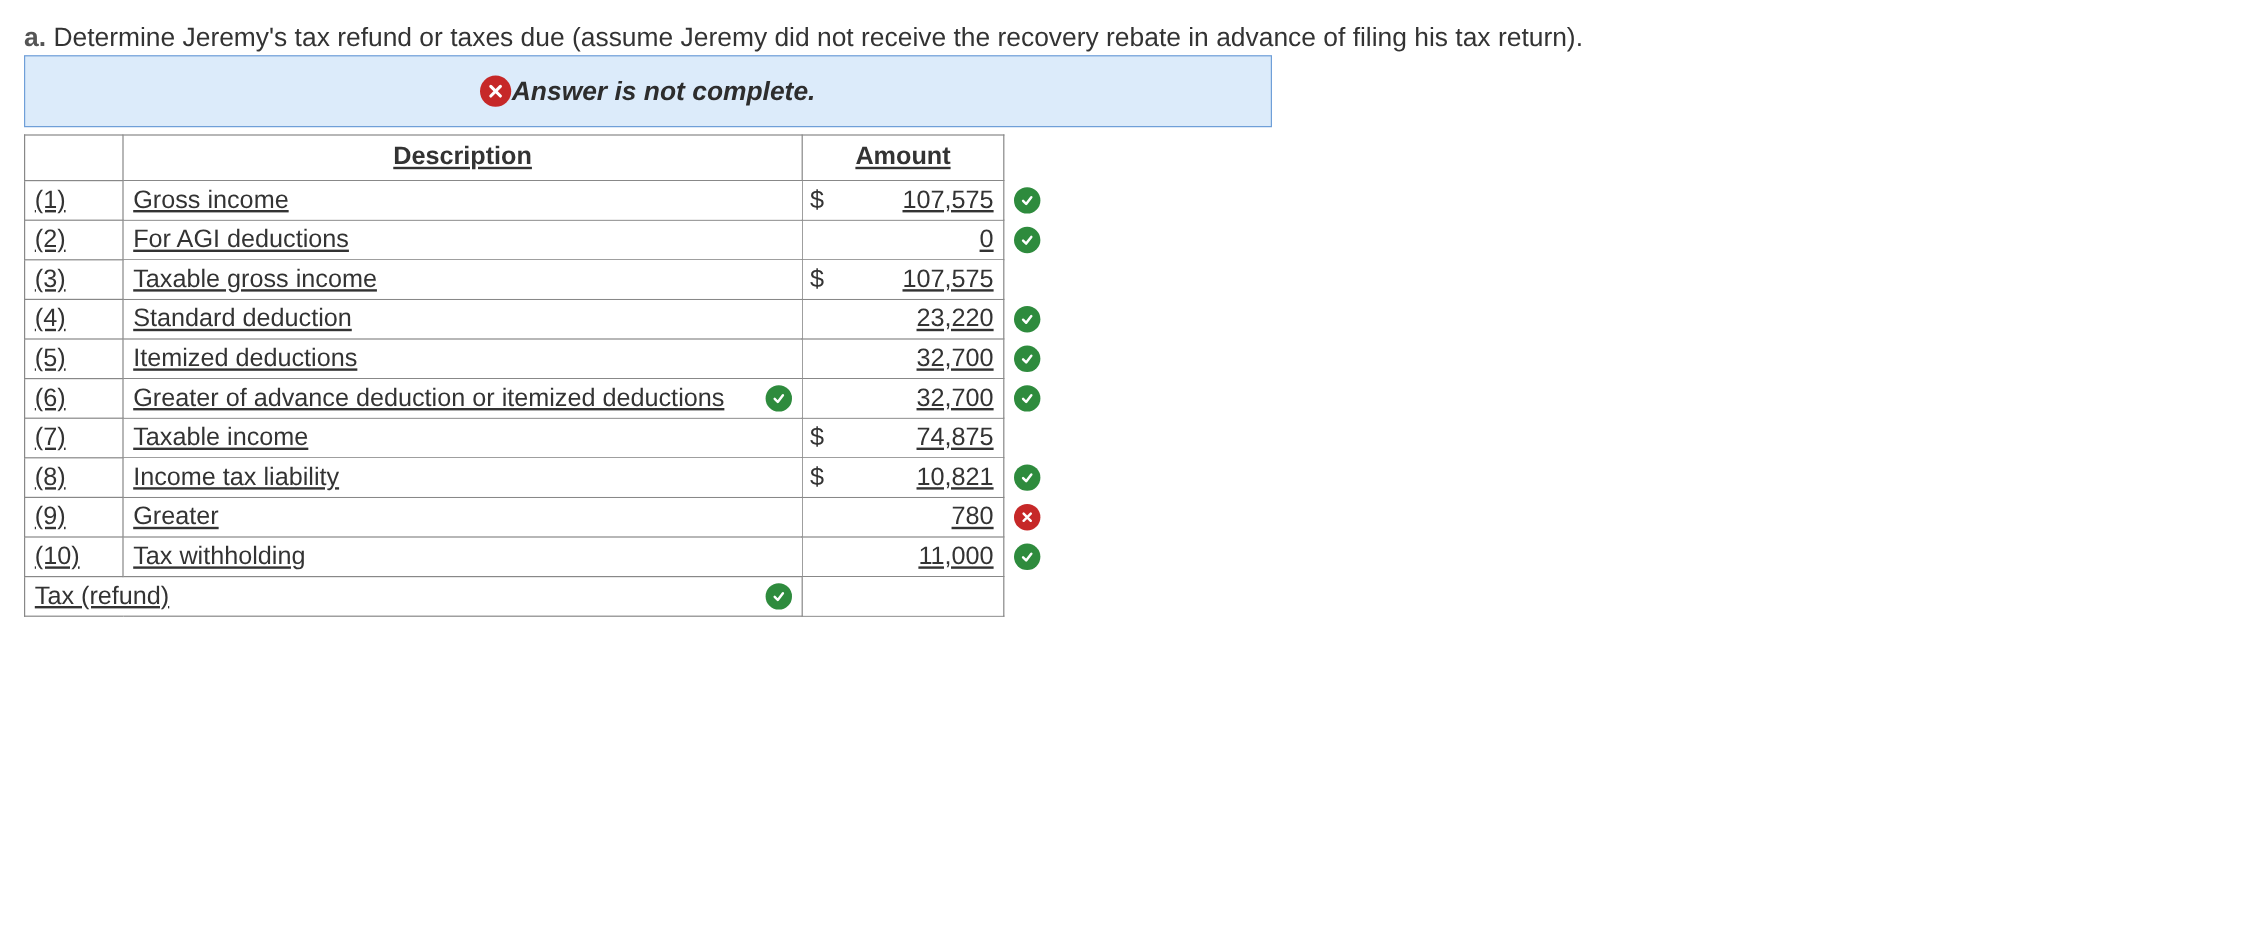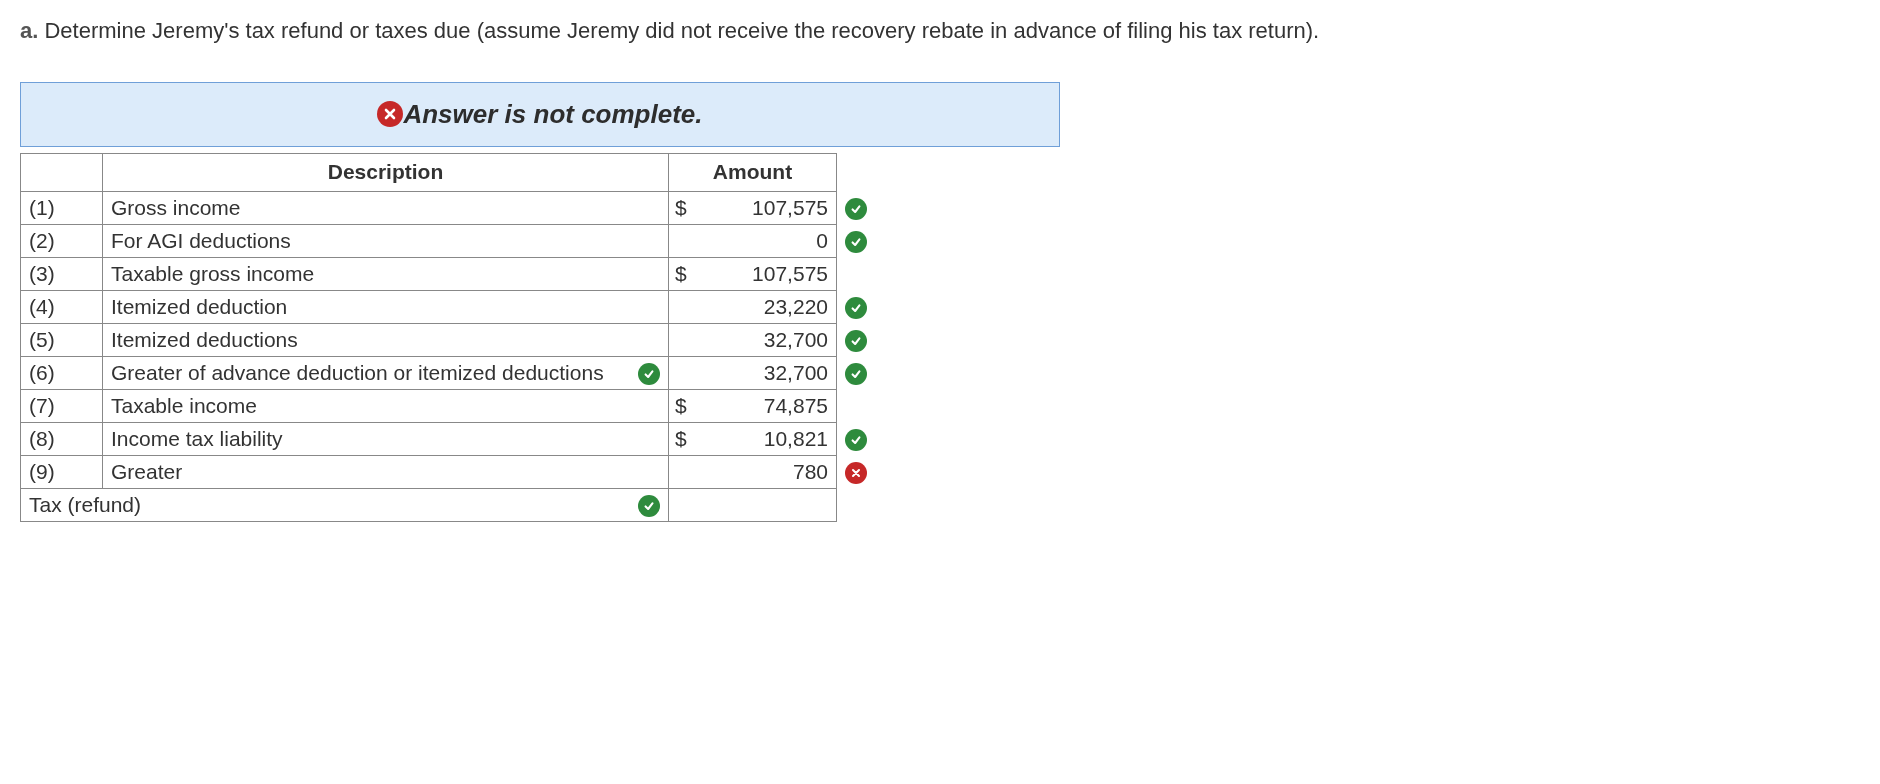--- a/index.html
+++ b/index.html
@@ -5,44 +5,44 @@
   * { box-sizing: border-box; }
   body {
     margin: 0;
     padding: 16px 20px;
     font-family: "Helvetica Neue", Helvetica, Arial, sans-serif;
     font-size: 22px;
     color: #333333;
     background: #ffffff;
   }
   .question {
-    margin-bottom: 36px;
     line-height: 1.35;
   }
   .question .prefix {
     font-weight: 700;
     color: #555;
   }
   .banner {
     width: 1040px;
     border: 1px solid #6f9fd8;
     background: #dcebfa;
     padding: 16px 0 16px 0;
     margin-bottom: 6px;
     display: flex;
     align-items: center;
     justify-content: center;
-    font-size: 26px;
+    font-size: 22px;
     font-weight: 700;
     font-style: italic;
     color: #2d2d2d;
   }
   table.answer {
     border-collapse: collapse;
     table-layout: fixed;
+    text-decoration: underline;
   }
   table.answer td, table.answer th {
     border: 1px solid #888888;
     padding: 4px 8px;
     font-size: 21px;
     vertical-align: middle;
     background: #ffffff;
   }
   th.hdr-blue {
     background: #7ea6d8;
@@ -189,21 +189,21 @@
       <span class="dollar">$</span>
       <span>107,575</span>
     </td>
     <td class="mark"><span></span></td>
   </tr>
 
   <tr>
     <td class="num"><span>(4)</span></td>
     <td class="desc">
       <div class="desc-inner">
-        <span>Itemized deduction</span>
+        <span>Standard deduction</span>
         <span></span>
       </div>
     </td>
     <td class="amt editable">
       <span class="dollar"></span>
       <span>23,220</span>
     </td>
     <td class="mark"><span><span class="badge ok">
               <svg width="12" height="12" viewBox="0 0 14 14">
                 <path d="M3 7.5 L6 10.5 L11 4" stroke="#ffffff" stroke-width="2.4" fill="none" stroke-linecap="round" stroke-linejoin="round"></path>
@@ -299,20 +299,38 @@
       <span class="dollar"></span>
       <span>780</span>
     </td>
     <td class="mark"><span><span class="badge err">
               <svg width="12" height="12" viewBox="0 0 14 14">
                 <path d="M3.5 3.5 L10.5 10.5 M10.5 3.5 L3.5 10.5" stroke="#ffffff" stroke-width="2.4" stroke-linecap="round"></path>
               </svg>
             </span></span></td>
   </tr>
 
+  <tr>
+    <td class="num"><span>(10)</span></td>
+    <td class="desc">
+      <div class="desc-inner">
+        <span>Tax withholding</span>
+        <span></span>
+      </div>
+    </td>
+    <td class="amt editable">
+      <span class="dollar"></span>
+      <span>11,000</span>
+    </td>
+    <td class="mark"><span><span class="badge ok">
+              <svg width="12" height="12" viewBox="0 0 14 14">
+                <path d="M3 7.5 L6 10.5 L11 4" stroke="#ffffff" stroke-width="2.4" fill="none" stroke-linecap="round" stroke-linejoin="round"></path>
+              </svg>
+            </span></span></td>
+  </tr>
 
   <tr>
     <td class="final-desc" colspan="2">
       <div class="desc-inner">
         <span>Tax (refund)</span>
         <span><span class="badge ok">
                 <svg width="12" height="12" viewBox="0 0 14 14">
                   <path d="M3 7.5 L6 10.5 L11 4" stroke="#ffffff" stroke-width="2.4" fill="none" stroke-linecap="round" stroke-linejoin="round"></path>
                 </svg>
               </span></span>

